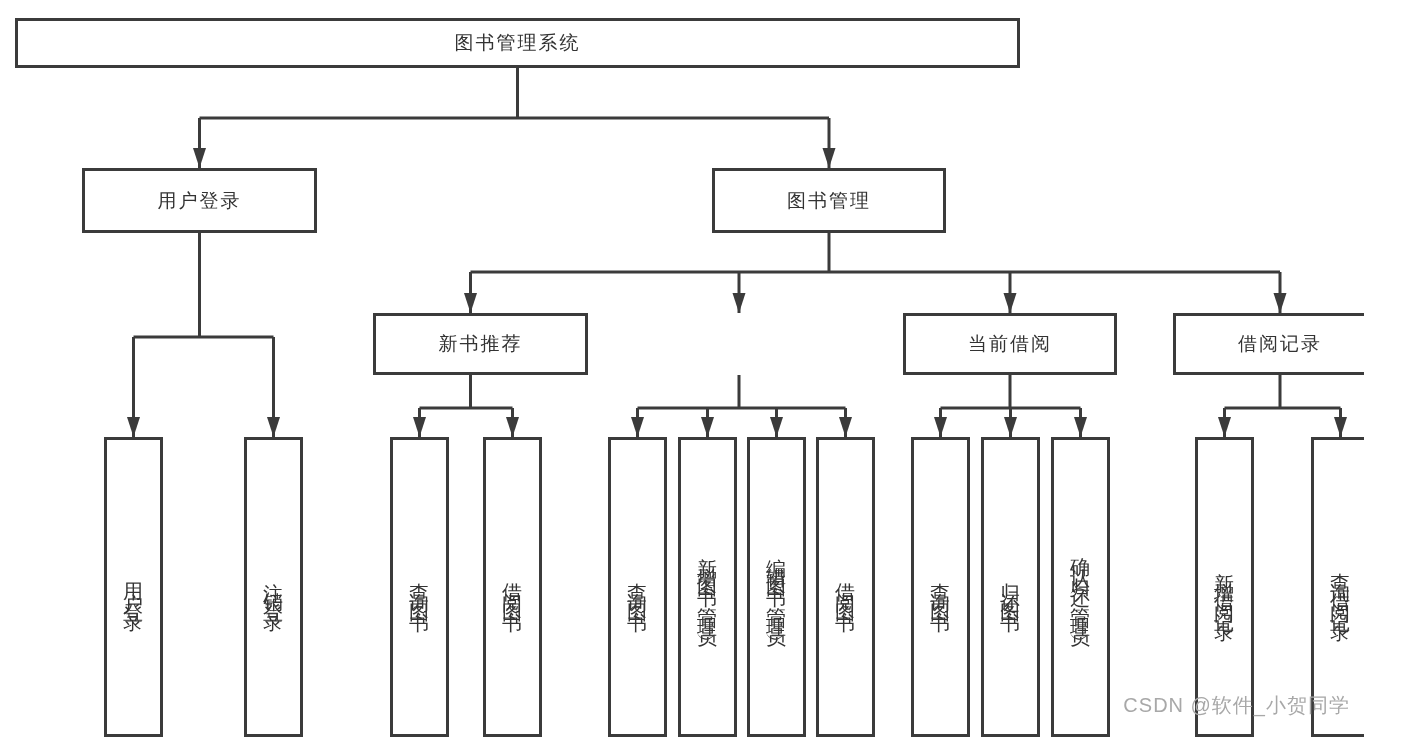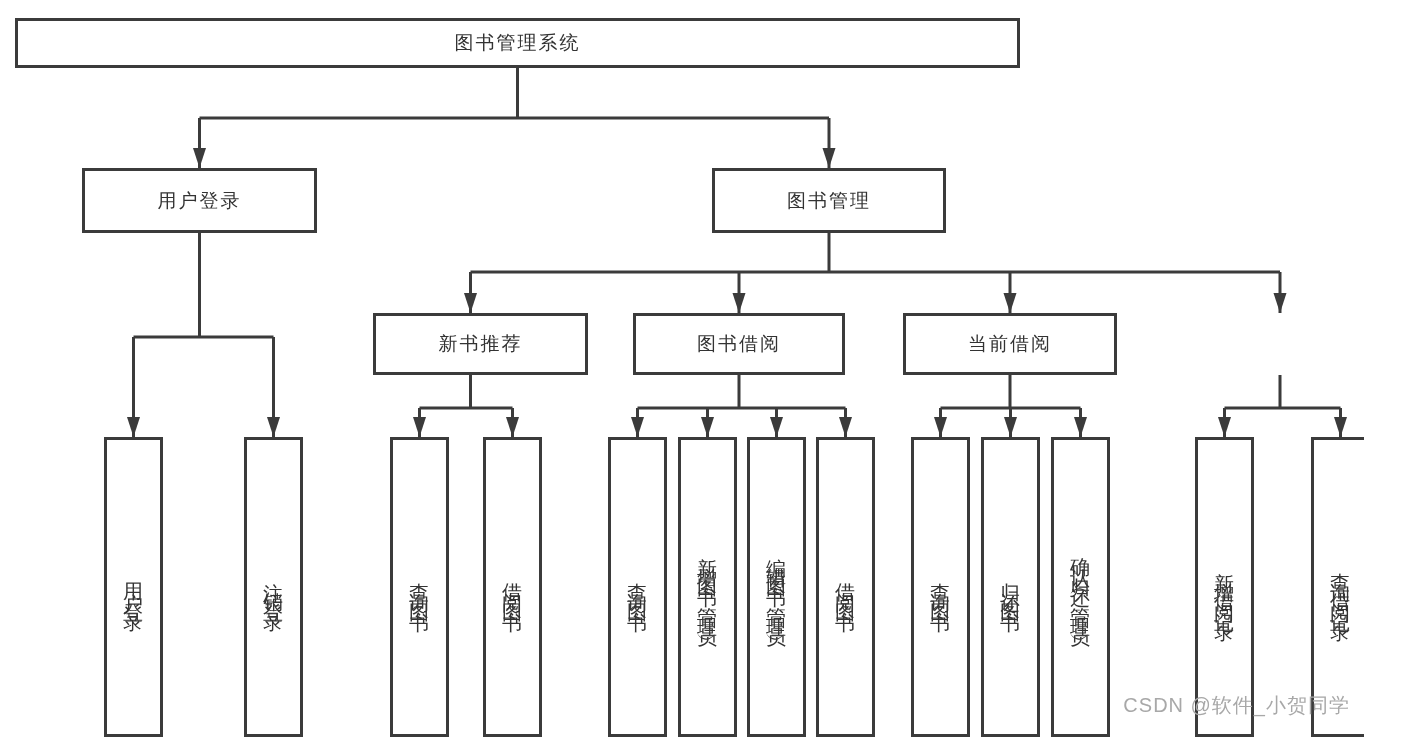--- a/index.html
+++ b/index.html
@@ -87,22 +87,22 @@
     <line x1="1224.5" y1="408" x2="1224.5" y2="437" marker-end="url(#arrow)"></line>
     <line x1="1340.5" y1="408" x2="1340.5" y2="437" marker-end="url(#arrow)"></line>
   </svg>
 
   <div class="node" style="left:15px; top:18px; width:1005px; height:50px;">图书管理系统</div>
 
   <div class="node" style="left:82px; top:168px; width:235px; height:65px;">用户登录</div>
   <div class="node" style="left:712px; top:168px; width:234px; height:65px;">图书管理</div>
 
   <div class="node" style="left:373px; top:313px; width:215px; height:62px;">新书推荐</div>
-  <div class="node" style="left:633px; top:313px; width:212px; height:62px;">图书借阅</div>
   <div class="node" style="left:903px; top:313px; width:214px; height:62px;">当前借阅</div>
+  <div class="node" style="left:1173px; top:313px; width:214px; height:62px;">借阅记录</div>
 
   <div class="node leaf" style="left:104px; top:437px; width:59px; height:300px;">
     <span>用户登录</span>
   </div>
   <div class="node leaf" style="left:244px; top:437px; width:59px; height:300px;">
     <span>注销登录</span>
   </div>
 
   <div class="node leaf" style="left:390px; top:437px; width:59px; height:300px;">
     <span>查询图书</span>

